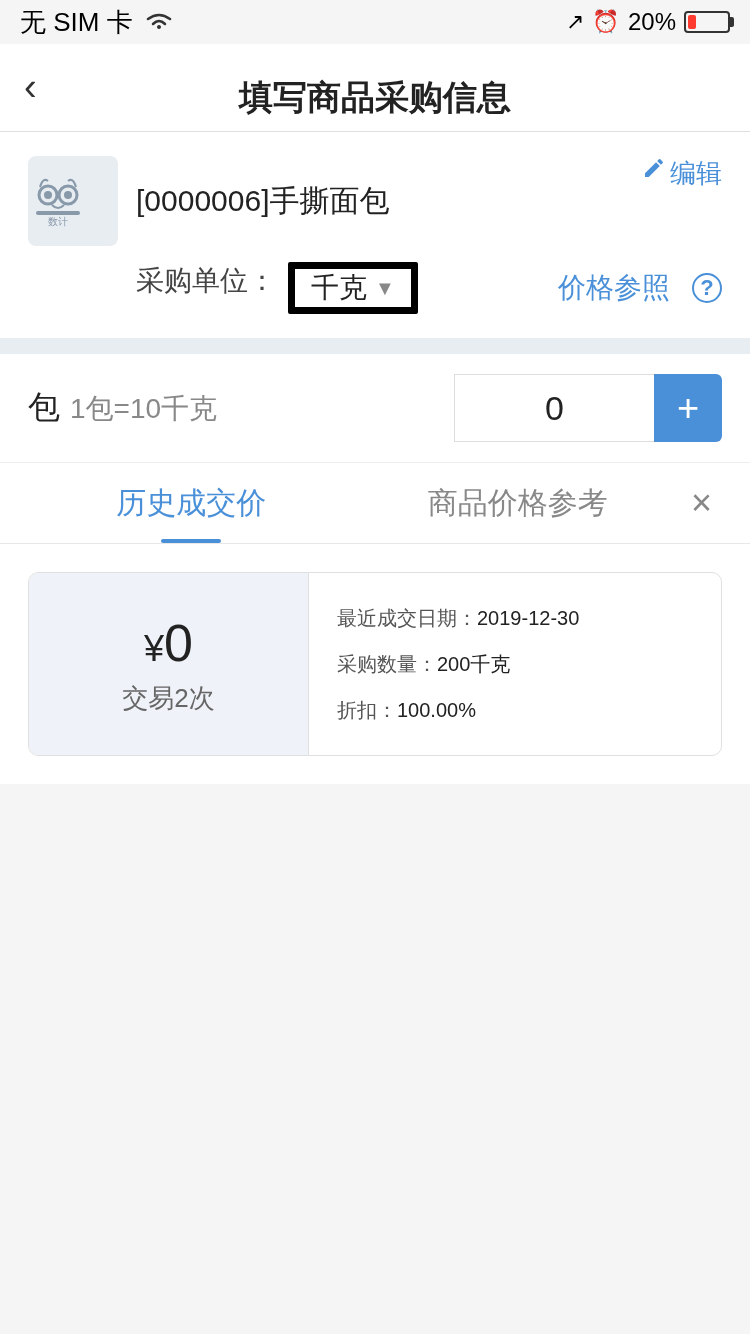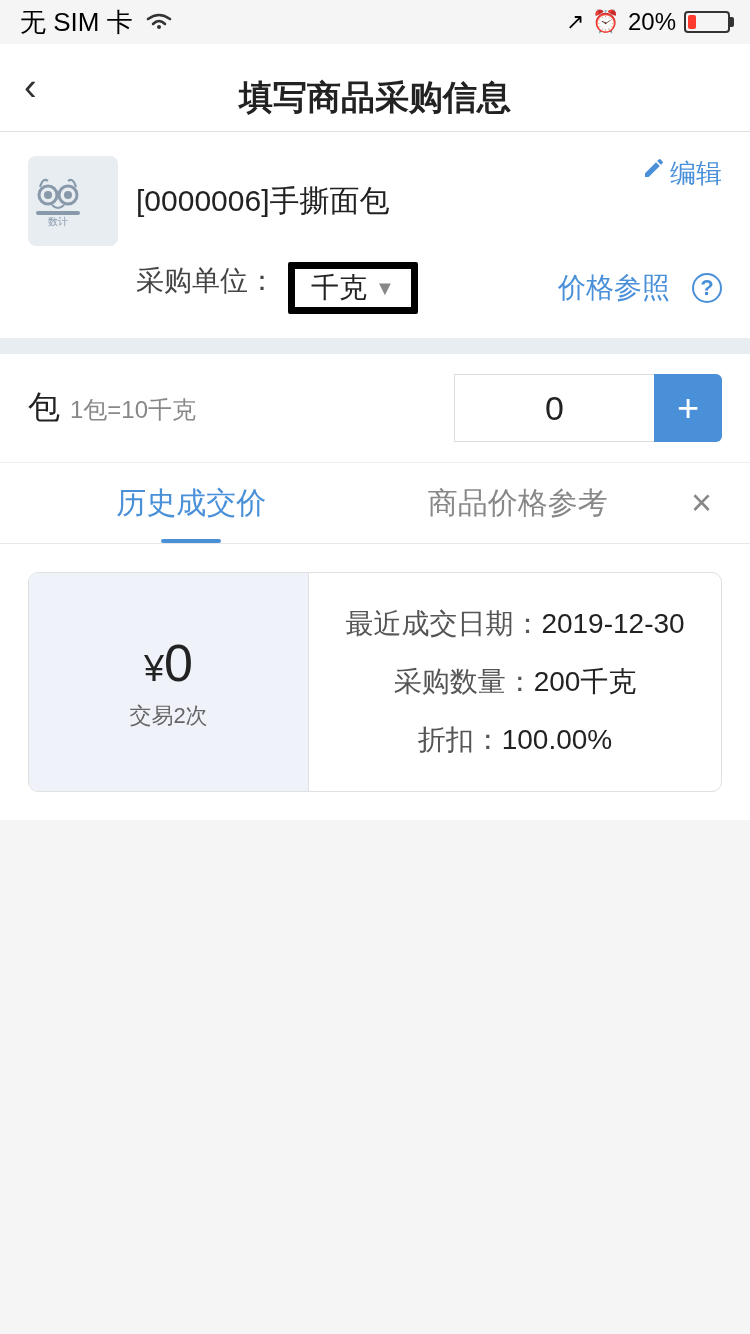--- a/index.html
+++ b/index.html
@@ -208,21 +208,21 @@
       display: flex;
       align-items: baseline;
       gap: 10px;
     }
     .qty-unit {
       font-size: 32px;
       color: #222;
       font-weight: 500;
     }
     .qty-conversion {
-      font-size: 24px;
+      font-size: 28px;
       color: #888;
     }
     .qty-input-group {
       display: flex;
       align-items: center;
       gap: 0;
     }
     .qty-input-box {
       width: 200px;
       height: 68px;
@@ -317,37 +317,36 @@
     }
     .history-price {
       font-size: 52px;
       color: #222;
       font-weight: 400;
     }
     .history-price-symbol {
       font-size: 36px;
     }
     .history-trades {
-      font-size: 22px;
+      font-size: 26px;
       color: #666;
       margin-top: 8px;
     }
     .history-right {
       flex: 1;
       padding: 30px 28px;
       display: flex;
       flex-direction: column;
       gap: 16px;
       justify-content: center;
     }
     .history-detail-row {
-      font-size: 28px;
+      font-size: 20px;
       color: #333;
       line-height: 1.5;
-      text-align: center;
     }
     .history-detail-label {
       color: #555;
     }
     .history-detail-value {
       color: #222;
       font-weight: 400;
     }
 
     

